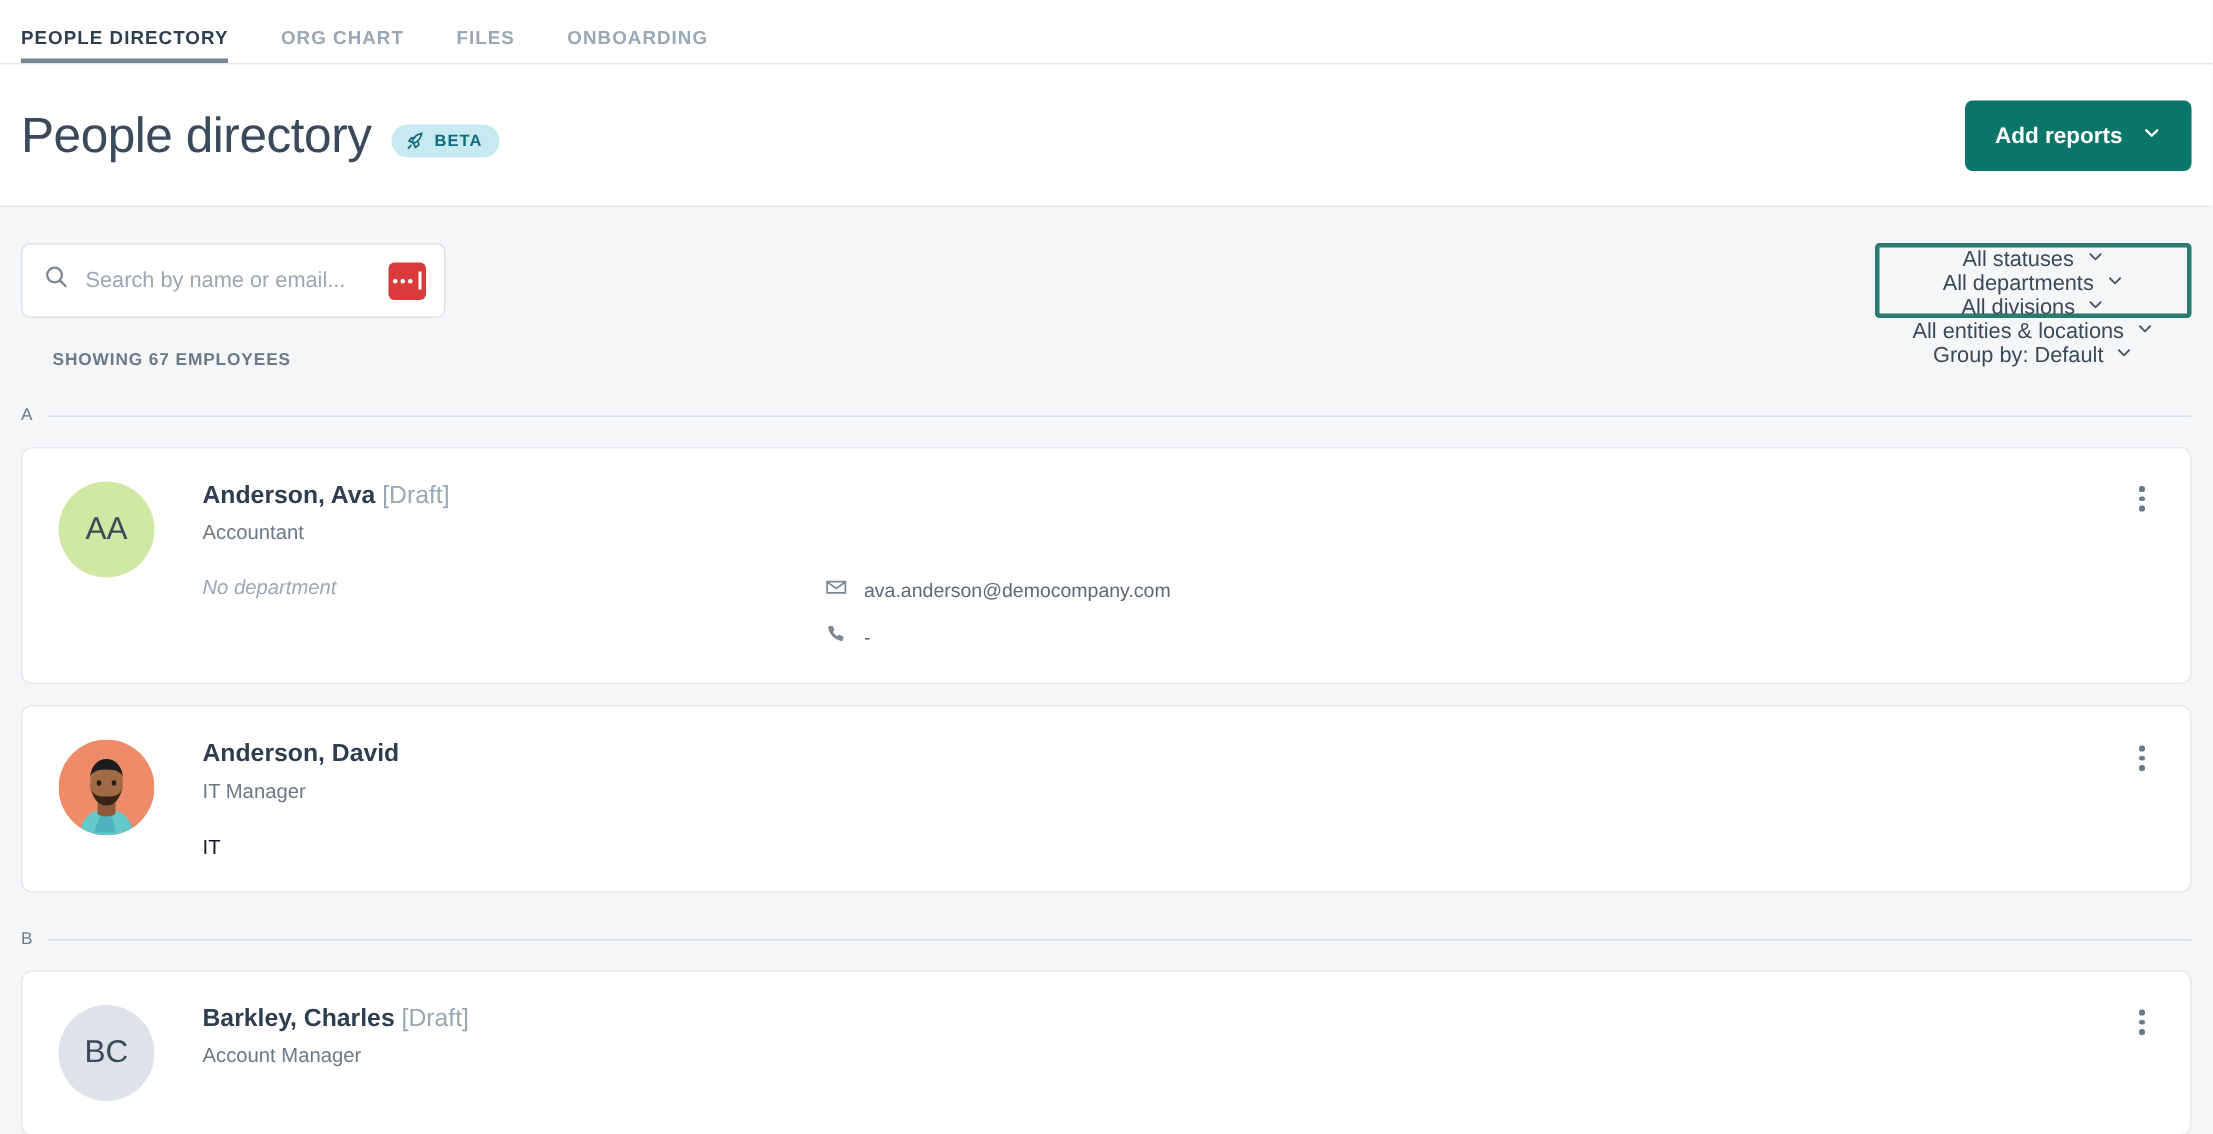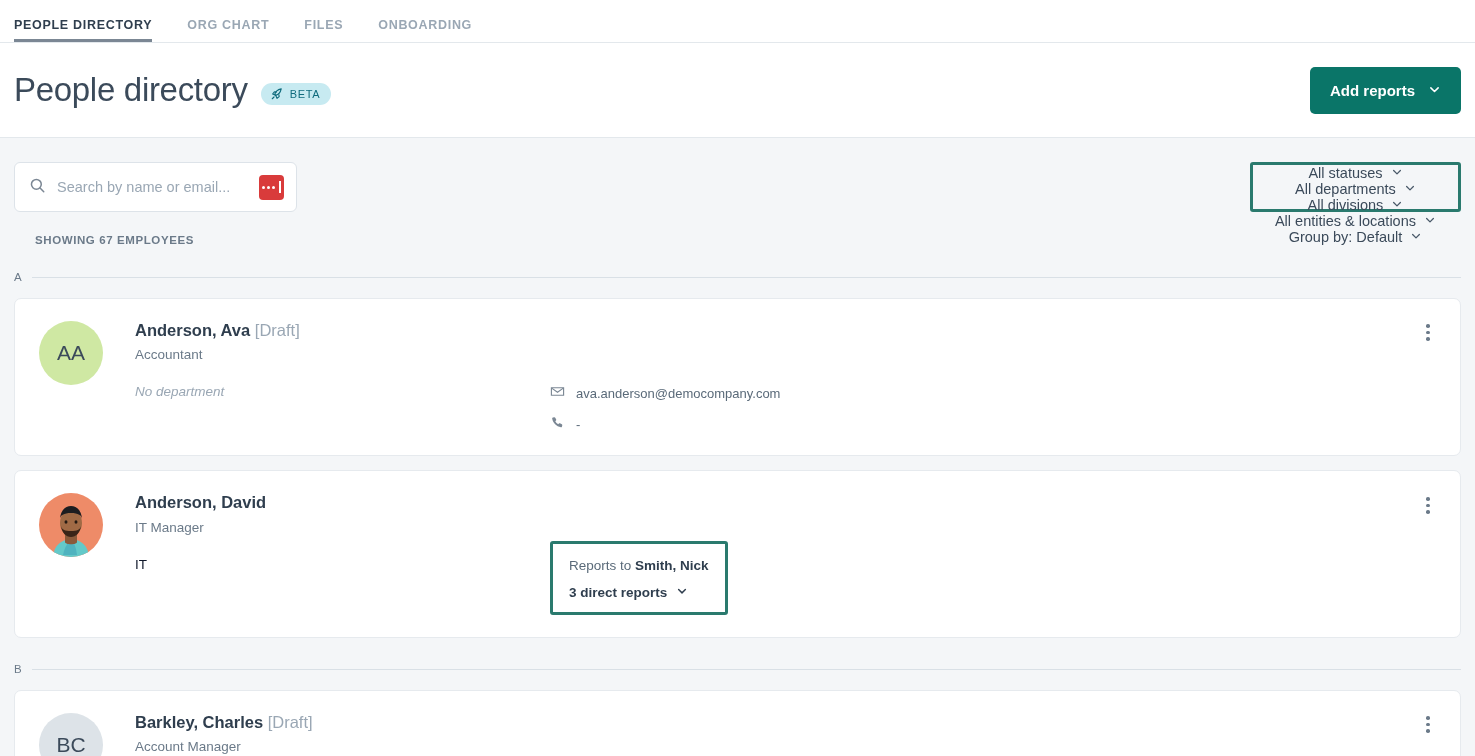--- a/index.html
+++ b/index.html
@@ -58,21 +58,21 @@
   }
   .beta-badge {
     display: inline-flex;
     align-items: center;
     gap: 6px;
     background: #c7eaf1;
     color: #0f6b7d;
     border-radius: 11px;
     padding: 4px 11px 4px 9px;
     font-size: 11px;
-    font-weight: normal;
+    font-weight: bold;
     letter-spacing: 0.7px;
     position: relative;
     top: 4px;
   }
   .rocket-icon svg { display: block; }
   .btn-primary {
     background: #0a7568;
     color: #ffffff;
     border: none;
     border-radius: 5px;
@@ -426,26 +426,20 @@
           <ellipse cx="37" cy="29" rx="1.5" ry="1.8" fill="#241a12"></ellipse>
         </svg>
       </div>
       <div class="card-body">
         <div class="name-line"><span>Anderson, David</span></div>
         <div class="job">IT Manager</div>
         <div class="detail-grid">
           <div class="col-dept">
             <div class="dept">IT</div>
           </div>
-          <div class="col-reports"><div class="reports-box"><div class="reports-to"><span>Reports to</span> <b>Smith, Nick</b></div><div class="direct-reports">
-                <span>3 direct reports</span>
-                <span class="chev"><svg width="12" height="12" viewBox="0 0 16 16" fill="none" stroke="#2f3e4e" stroke-width="1.9" stroke-linecap="round" stroke-linejoin="round">
-                    <path d="M3.5 6 8 10.5 12.5 6"></path>
-                  </svg></span>
-              </div></div></div>
         </div>
       </div>
       <div class="kebab">
         <i></i>
         <i></i>
         <i></i>
       </div>
     </div>
     <div class="letter-row">
       <span class="letter">B</span>

